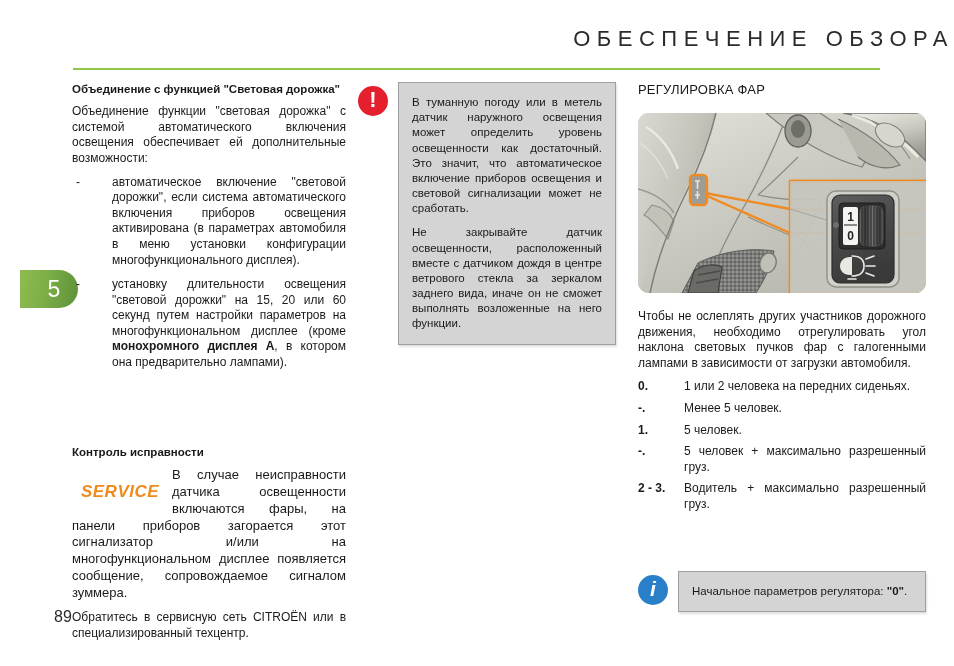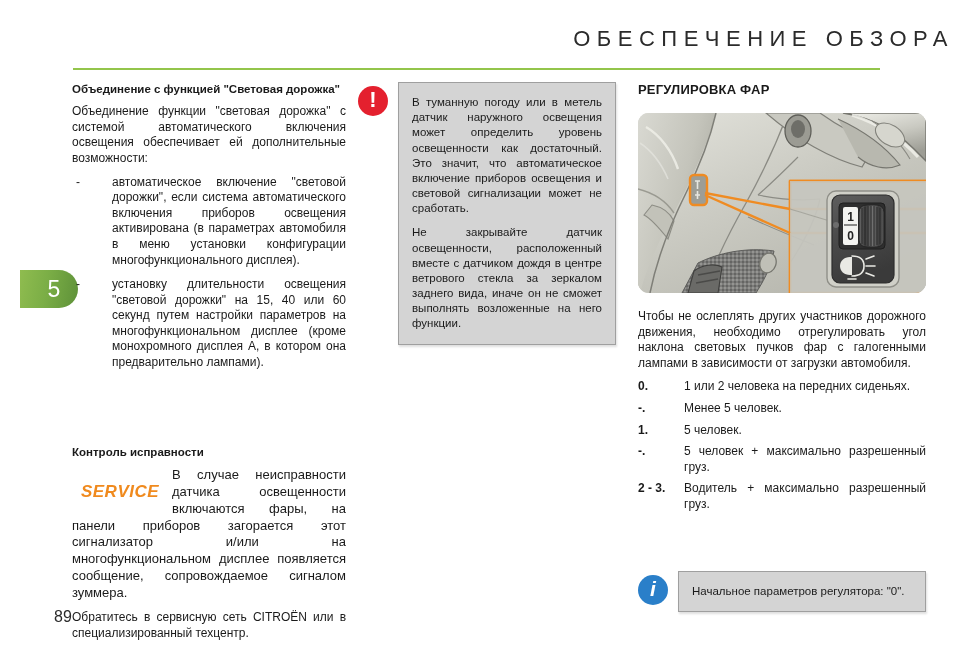--- a/index.html
+++ b/index.html
@@ -82,21 +82,21 @@
   h3.sub-head {
     margin: 0 0 7px 0;
     font-size: 11.5px;
     font-weight: bold;
     line-height: 1.32;
     color: #1a1a1a;
   }
   h3.section-head {
     margin: 0 0 16px 0;
     font-size: 13px;
-    font-weight: bold;
+    font-weight: normal;
     color: #1a1a1a;
     letter-spacing: 0.2px;
   }
 
   p.body-text {
     margin: 0 0 8px 0;
     font-size: 12px;
     line-height: 1.30;
     text-align: justify;
     color: #1a1a1a;
@@ -117,21 +117,21 @@
     line-height: 1.30;
     text-align: justify;
     color: #1a1a1a;
   }
   ul.dash-list > li .bullet-dash {
     position: absolute;
     left: 4px;
     top: 0;
     font-size: 12px;
   }
-  b.em { font-weight: normal; }
+  b.em { font-weight: bold; }
 
   
   .service-section { margin-top: 74px; }
   .service-wrap {
     position: relative;
     margin-top: 6px;
   }
   .service-logo {
     float: left;
     width: 84px;
@@ -252,21 +252,21 @@
 
   <p class="body-text">Объединение функции "световая дорожка" с системой автоматического включения освещения обеспечивает ей дополнительные возможности:</p>
 
   <ul class="dash-list">
     <li>
       <span class="bullet-dash">-</span>
       <span>автоматическое включение "световой дорожки", если система автоматического включения приборов освещения активирована (в параметрах автомобиля в меню установки конфигурации многофункционального дисплея).</span>
     </li>
     <li>
       <span class="bullet-dash">-</span>
-      <span>установку длительности освещения "световой дорожки" на 15, 40 или 60 секунд путем настройки параметров на многофункциональном дисплее (кроме </span><b class="em">монохромного дисплея A</b><span>, в котором она предварительно лампами).</span>
+      <span>установку длительности освещения "световой дорожки" на 15, 20 или 60 секунд путем настройки параметров на многофункциональном дисплее (кроме </span><b class="em">монохромного дисплея A</b><span>, в котором она предварительно лампами).</span>
     </li>
   </ul>
 
   <div class="service-section">
     <h3 class="sub-head">Контроль исправности</h3>
 
     <div class="service-wrap clearfix">
       <div class="service-logo">SERVICE</div>
       <p class="service-text">В случае неисправности датчика освещенности включаются фары, на панели приборов загорается этот сигнализатор и/или на многофункциональном дисплее появляется сообщение, сопровождаемое сигналом зуммера.</p>
     </div>

